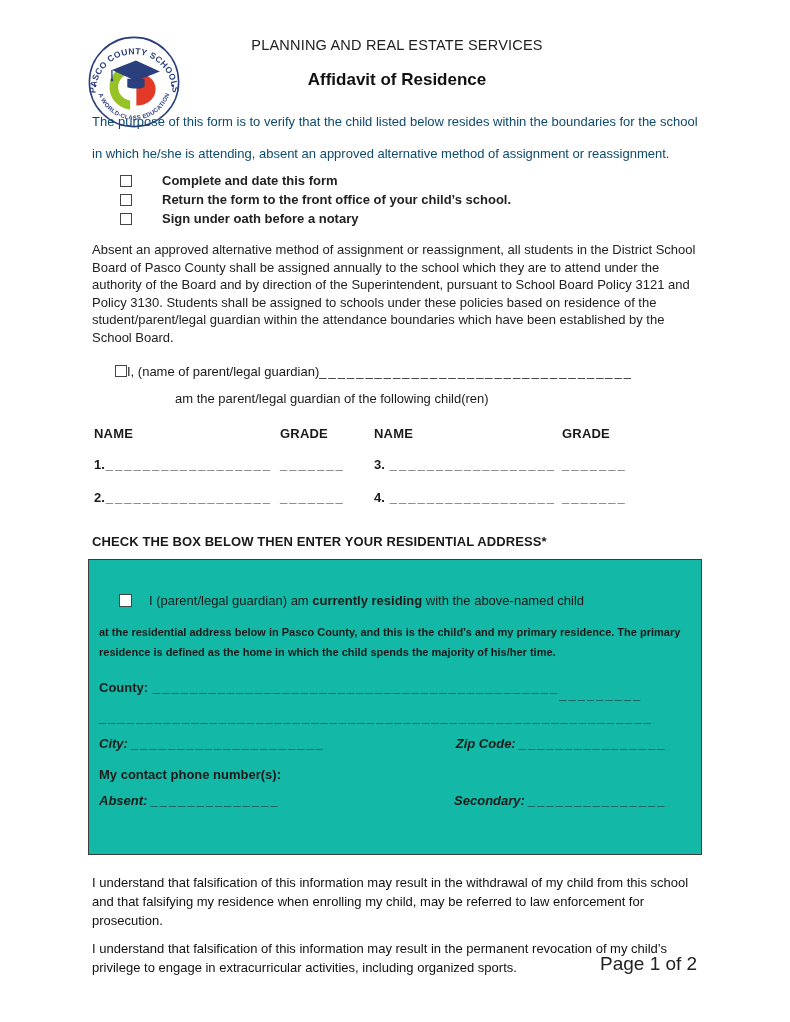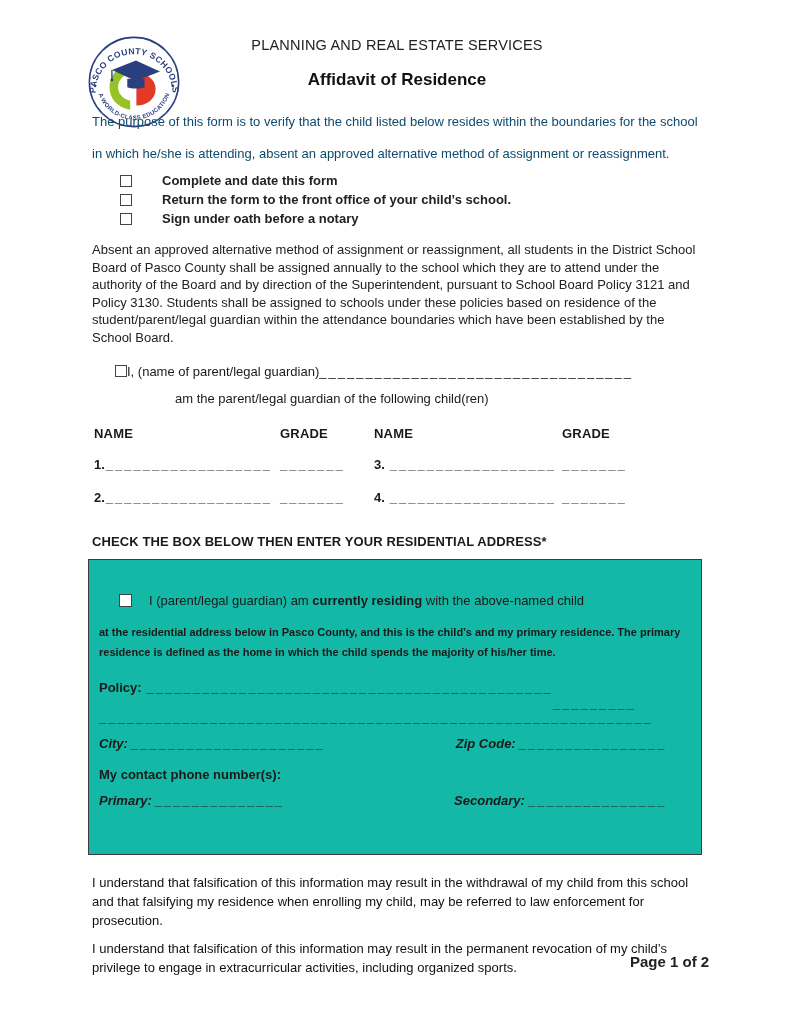--- a/index.html
+++ b/index.html
@@ -40,30 +40,30 @@
   .ct-num-sp { margin-right:5px; }
 
   .section-heading { margin-top:23px; font-size:13px; font-weight:bold; letter-spacing:0.1px; }
 
   .res-box { margin-top:10px; margin-left:-4px; width:614px; border:1.4px solid #3c3c3c; padding:33px 8px 46px 10px; background:#14b8a6; }
   .res-check-line { padding-left:20px; display:flex; align-items:center; gap:17px; font-size:13px; }
   .res-check-line .cb { width:13px; height:13px; }
   .res-bold-para { margin-top:14px; font-size:11px; font-weight:bold; line-height:20.5px; }
   .fld-row { margin-top:17px; font-size:13px; font-weight:bold; white-space:nowrap; }
   .fld-row .lbl { margin-right:5px; }
-  .addr-tail { position:relative; top:16px; }
+  .addr-tail { position:relative; top:7px; }
   .full-line { margin-top:15px; font-size:13px; font-weight:bold; }
   .two-col { display:flex; margin-top:11px; font-size:13px; font-weight:bold;font-style:italic; }
   .two-col .right { margin-left:auto; margin-right:26px; }
   .phone-heading { margin-top:16px; font-size:13px; font-weight:bold; }
 
   .ack { margin-top:18px; font-size:13px; font-weight:normal; line-height:19px; color:#111; }
   .ack + .ack { margin-top:9px; }
 
-  .page-footer { position:absolute; left:630px; top:953px; font-size:15px; color:#222;font-weight:bold; }
+  .page-footer { position:absolute; left:600px; top:953px; font-size:19px; color:#222; }
 </style>
 </head>
 <body>
 
 <div class="page">
 
   <div class="logo">
     <svg viewBox="0 0 100 100" width="96" height="96">
       <circle cx="50" cy="50" r="46.5" fill="#ffffff" stroke="#2a3f7e" stroke-width="1.6"></circle>
       <defs>
@@ -160,36 +160,36 @@
 
     <div class="res-box">
       <div class="res-check-line">
         <span class="cb"></span>
         <span><span>I (parent/legal guardian) am </span><b>currently residing</b><span> with the above-named child</span></span>
       </div>
 
       <p class="res-bold-para">at the residential address below in Pasco County, and this is the child’s and my primary residence. The primary residence is defined as the home in which the child spends the majority of his/her time.</p>
 
       <div class="fld-row">
-        <span class="lbl">Policy:</span><span class="blank">____________________________________________</span><span class="blank addr-tail">_________</span>
+        <span class="lbl">County:</span><span class="blank">____________________________________________</span><span class="blank addr-tail">_________</span>
       </div>
 
       <div class="full-line">
         <span class="blank">____________________________________________________________</span>
       </div>
 
       <div class="two-col">
         <span><span class="lbl">City:</span> <span class="blank">_____________________</span></span>
         <span class="right"><span class="lbl">Zip Code:</span> <span class="blank">________________</span></span>
       </div>
 
       <div class="phone-heading">My contact phone number(s):</div>
 
       <div class="two-col">
-        <span><span class="lbl">Primary:</span> <span class="blank">______________</span></span>
+        <span><span class="lbl">Absent:</span> <span class="blank">______________</span></span>
         <span class="right"><span class="lbl">Secondary:</span> <span class="blank">_______________</span></span>
       </div>
     </div>
 
     <p class="ack">I understand that falsification of this information may result in the withdrawal of my child from this school and that falsifying my residence when enrolling my child, may be referred to law enforcement for prosecution.</p>
     <p class="ack">I understand that falsification of this information may result in the permanent revocation of my child’s privilege to engage in extracurricular activities, including organized sports.</p>
 
   </div>
 
   <div class="page-footer">Page 1 of 2</div>

